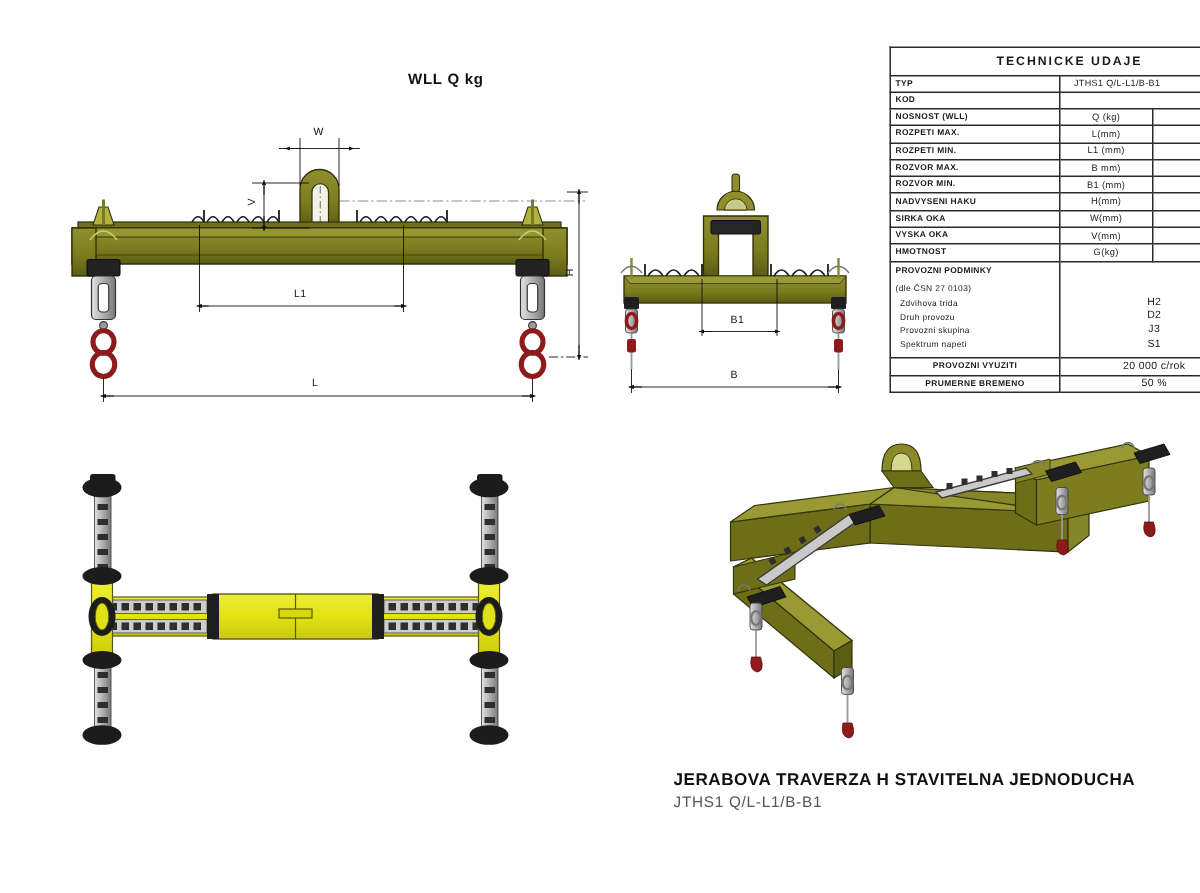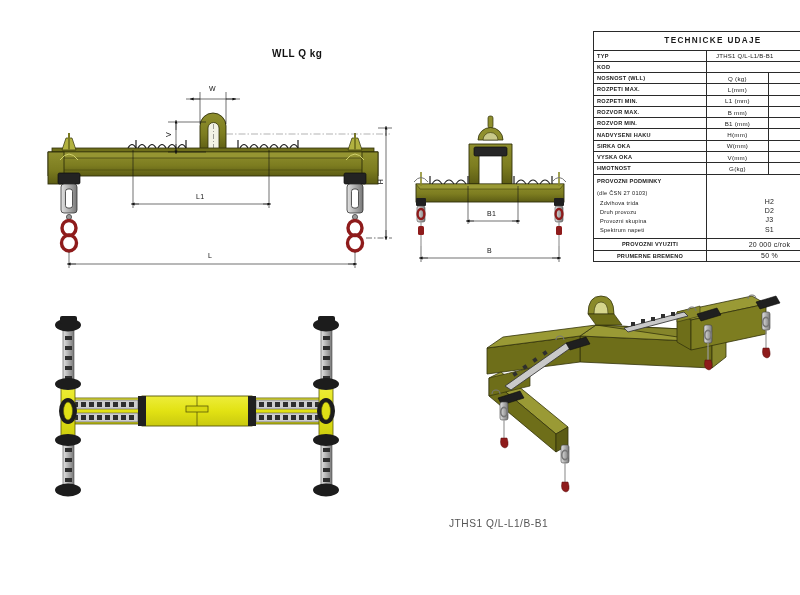--- a/index.html
+++ b/index.html
@@ -537,16 +537,17 @@
         <td class="wide-val" colspan="2">20 000 c/rok</td>
       </tr>
       <tr>
         <td class="lbl" style="text-align:center;">PRUMERNE BREMENO</td>
         <td class="wide-val" colspan="2">50 %</td>
       </tr>
     </tbody>
   </table>
 
   <div class="caption">
+    <div class="main">JERABOVA TRAVERZA H STAVITELNA JEDNODUCHA</div>
     <div class="sub">JTHS1 Q/L-L1/B-B1</div>
   </div>
 
 </div>
 
 </body></html>

